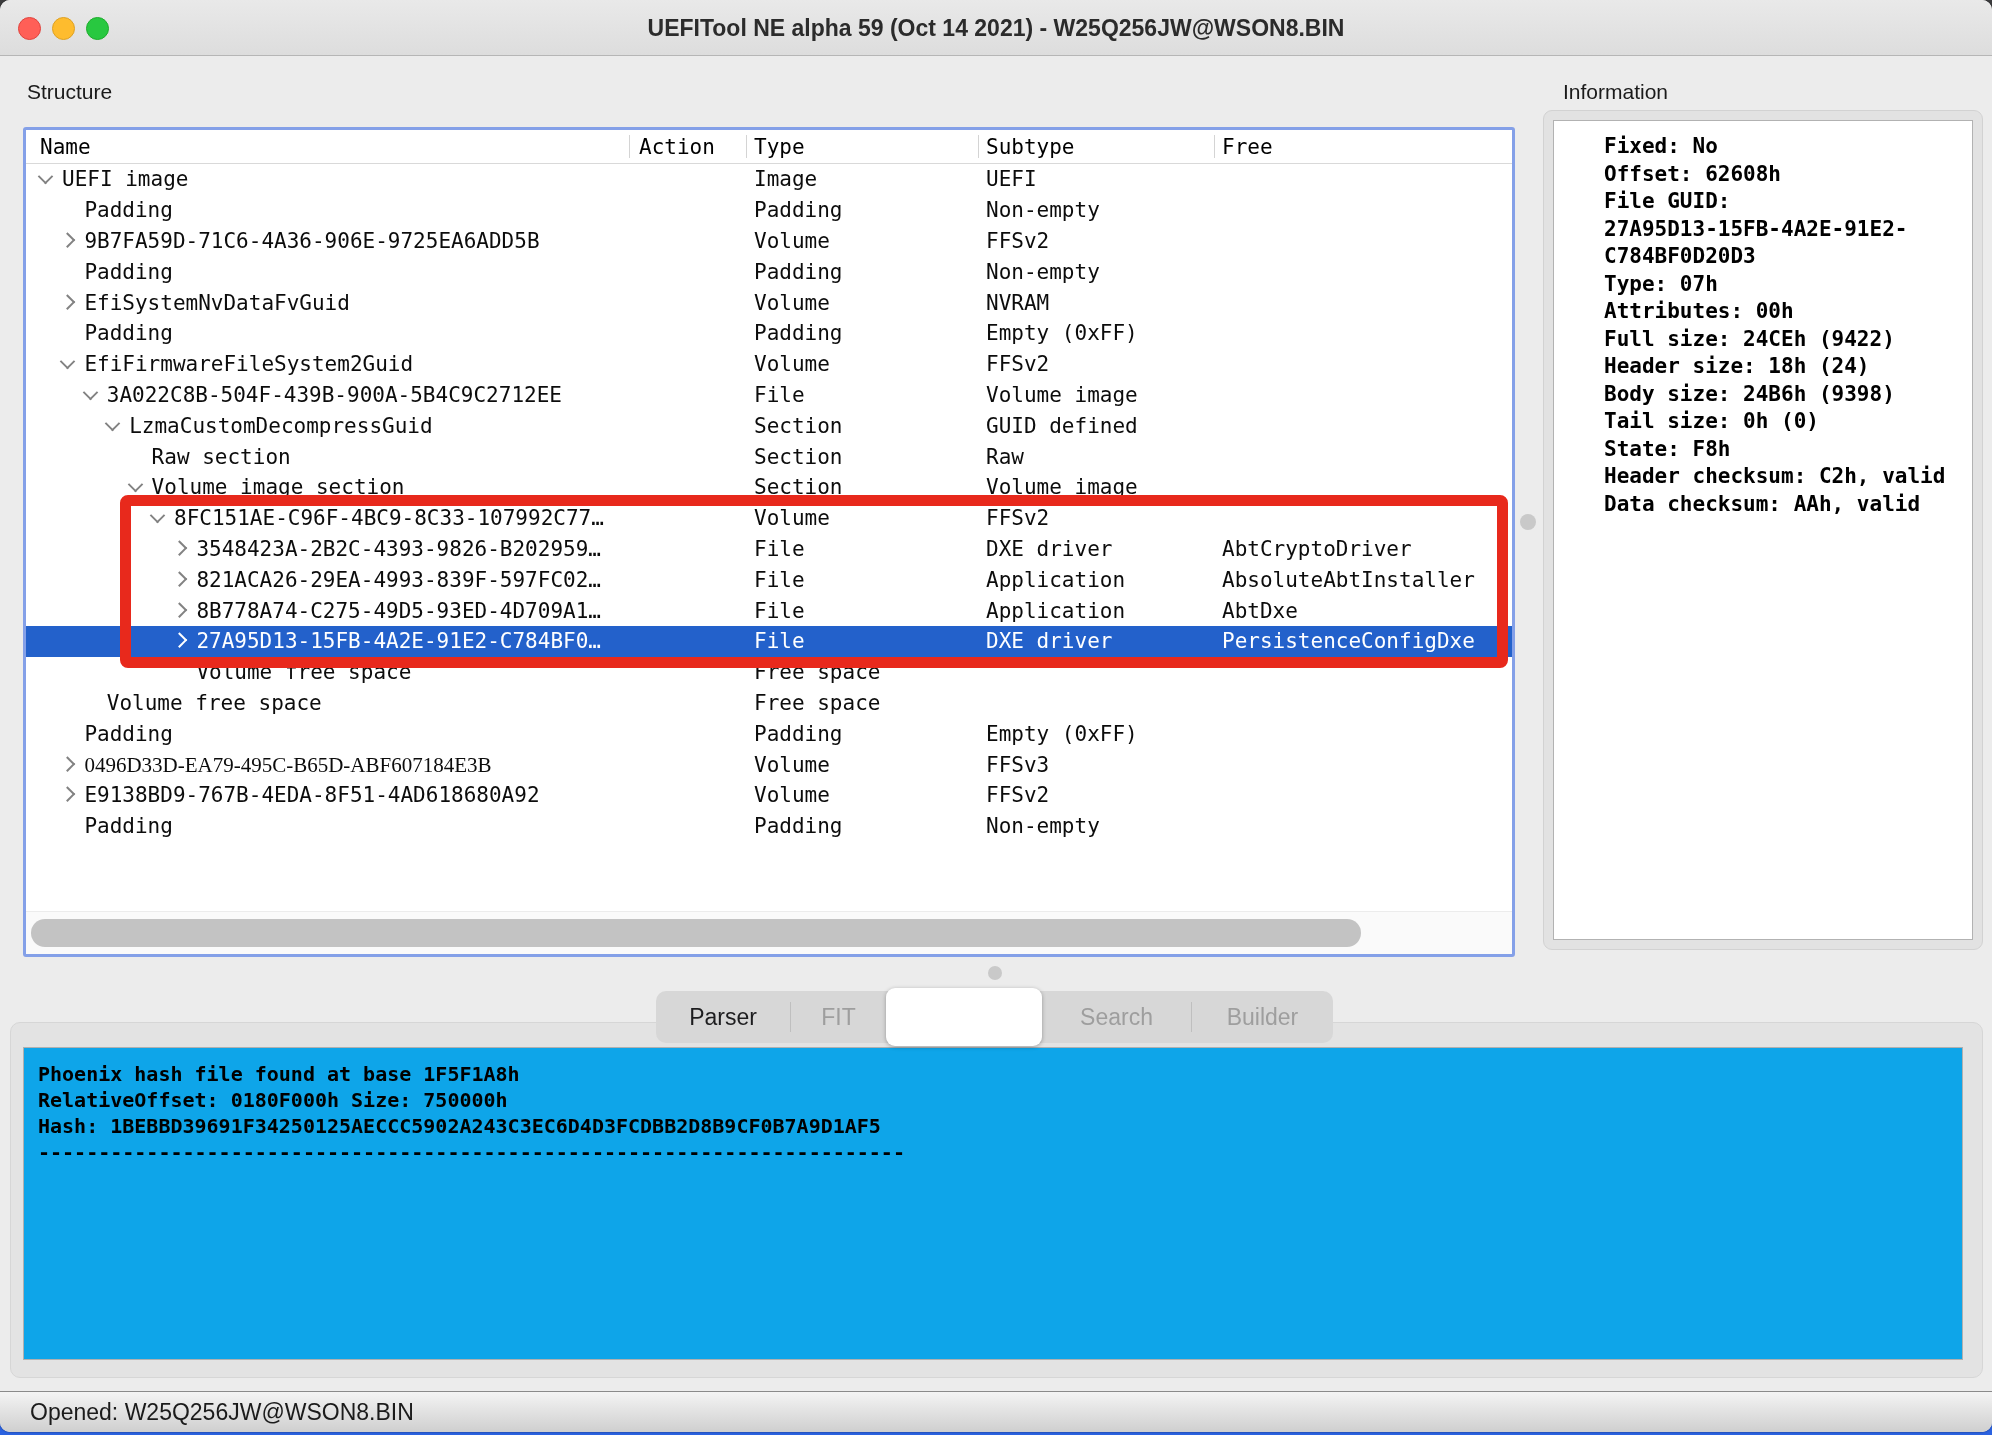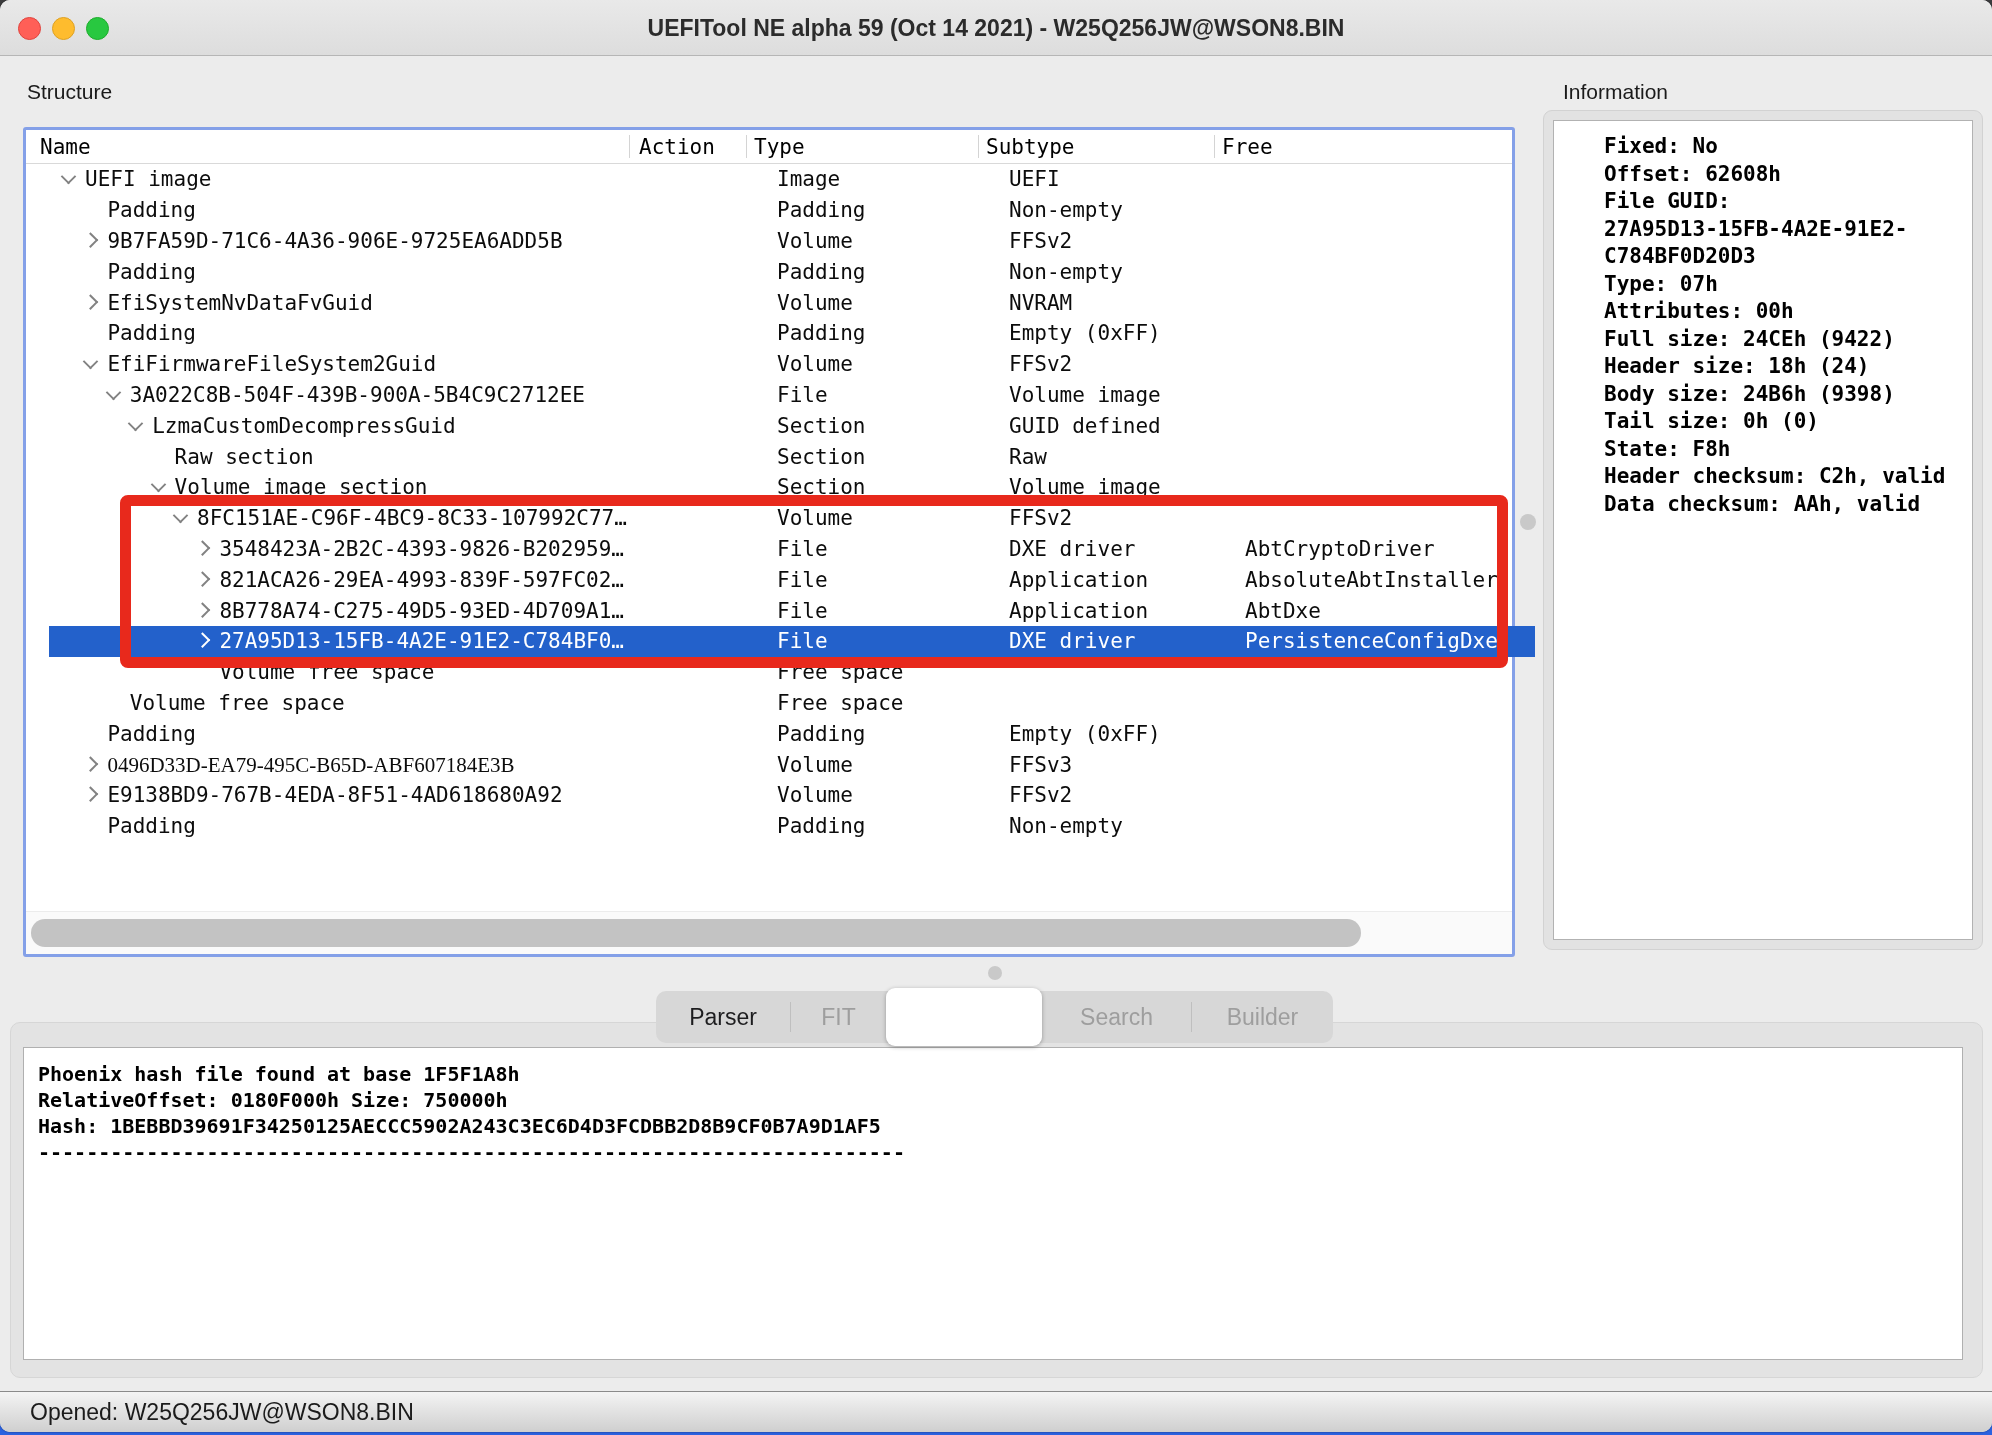--- a/index.html
+++ b/index.html
@@ -42,21 +42,20 @@
     border-bottom:1px solid #d9d9d9;
     font-family:"DejaVu Sans Mono", monospace; font-size:21px; color:#000;
   }
   .tree-header .hcell { position:absolute; top:50%; transform:translateY(-50%); white-space:nowrap; }
   .tree-header .hdiv { position:absolute; top:5px; bottom:5px; width:1px; background:#d4d4d4; }
   .tree-rows { position:relative; width:100%; }
   .tree-row {
     position:relative; width:100%; height:30.8px;
     font-family:"DejaVu Sans Mono", monospace; font-size:21px; color:#0c0c0c;
     white-space:nowrap;
-    margin-left:23px;
   }
   .tree-row.selected { background:#2361cb; color:#ffffff; }
   .chev {
     position:absolute; top:50%; width:11px; height:11px;
     border-top:2.5px solid #828282; border-right:2.5px solid #828282;
   }
   .chev.collapsed { transform:translateY(-58%) rotate(45deg); }
   .chev.expanded  { transform:translateY(-72%) rotate(135deg); }
   .tree-row.selected .chev { border-color:#ffffff; }
   .cell { position:absolute; top:50%; transform:translateY(-50%); overflow:hidden; }
@@ -111,21 +110,21 @@
     font-size:23px; color:#9e9e9e;
   }
   .tab-seg.active-label { color:#1d1d1f; }
   .tab-seg.selected {
     background:#ffffff; border-radius:9px; margin-top:-3px; margin-bottom:-3px; height:58px;
     box-shadow:0 1px 4px rgba(0,0,0,.3);
   }
   .tab-div { width:1px; height:30px; background:#bfbfbf; }
   .log-box {
     position:absolute; left:23px; top:1047px; width:1940px; height:313px;
-    background:#ffffff; border:1px solid #b0b0b0; padding:13px 0 0 14px; z-index:5;
+    background:#0ea5e9; border:1px solid #b0b0b0; padding:13px 0 0 14px; z-index:5;
     overflow:hidden;
   }
   .log-line {
     font-family:"DejaVu Sans Mono", monospace; font-weight:bold;
     font-size:20px; line-height:26px; color:#000; white-space:pre;
   }
   
   .statusbar {
     position:absolute; left:0; top:1391px; width:100%; height:41px;
     background:linear-gradient(180deg,#f4f4f4,#cfcfcf);

